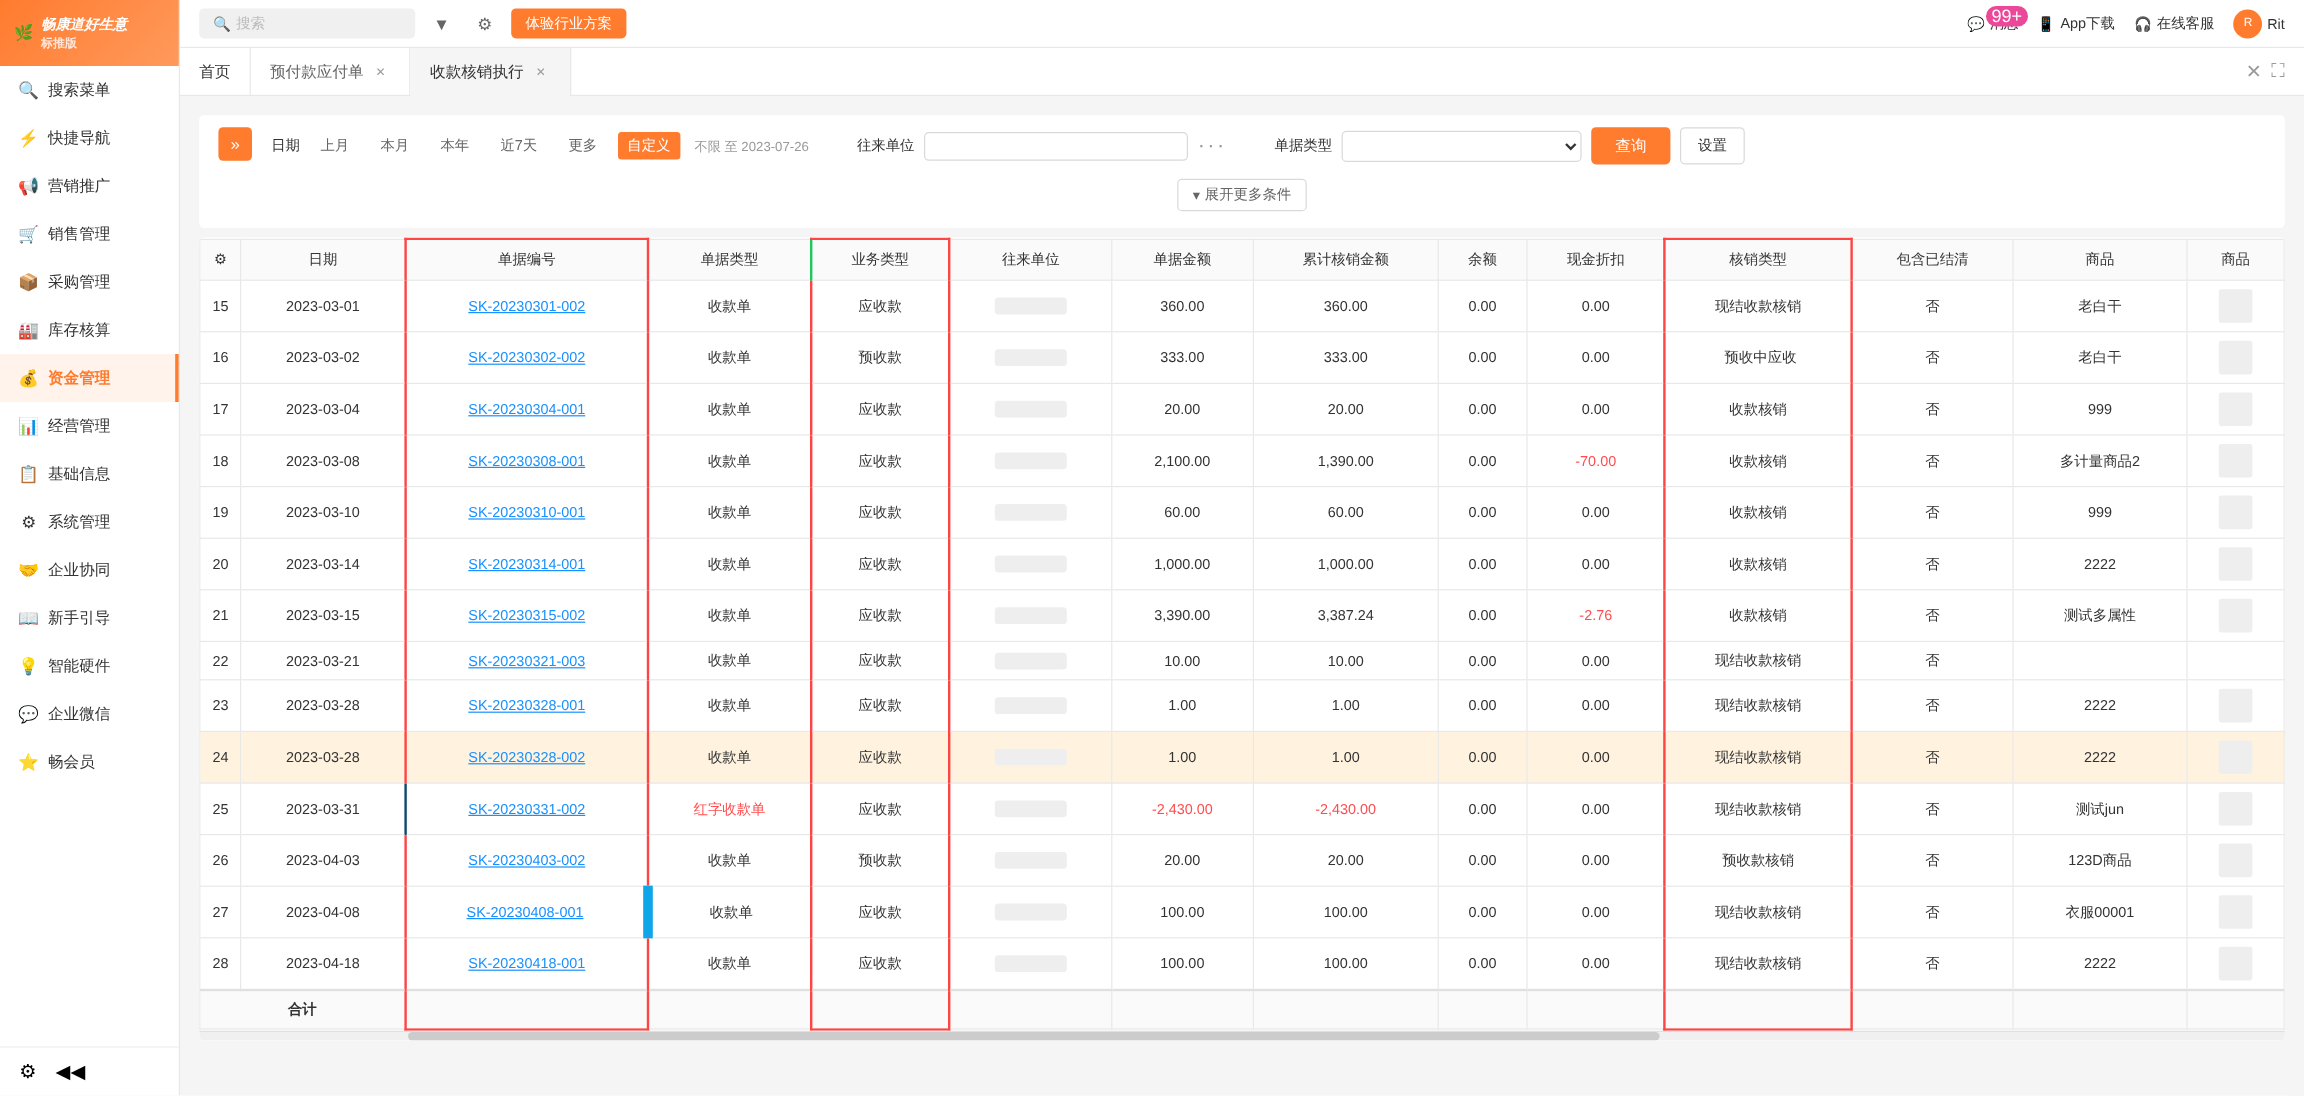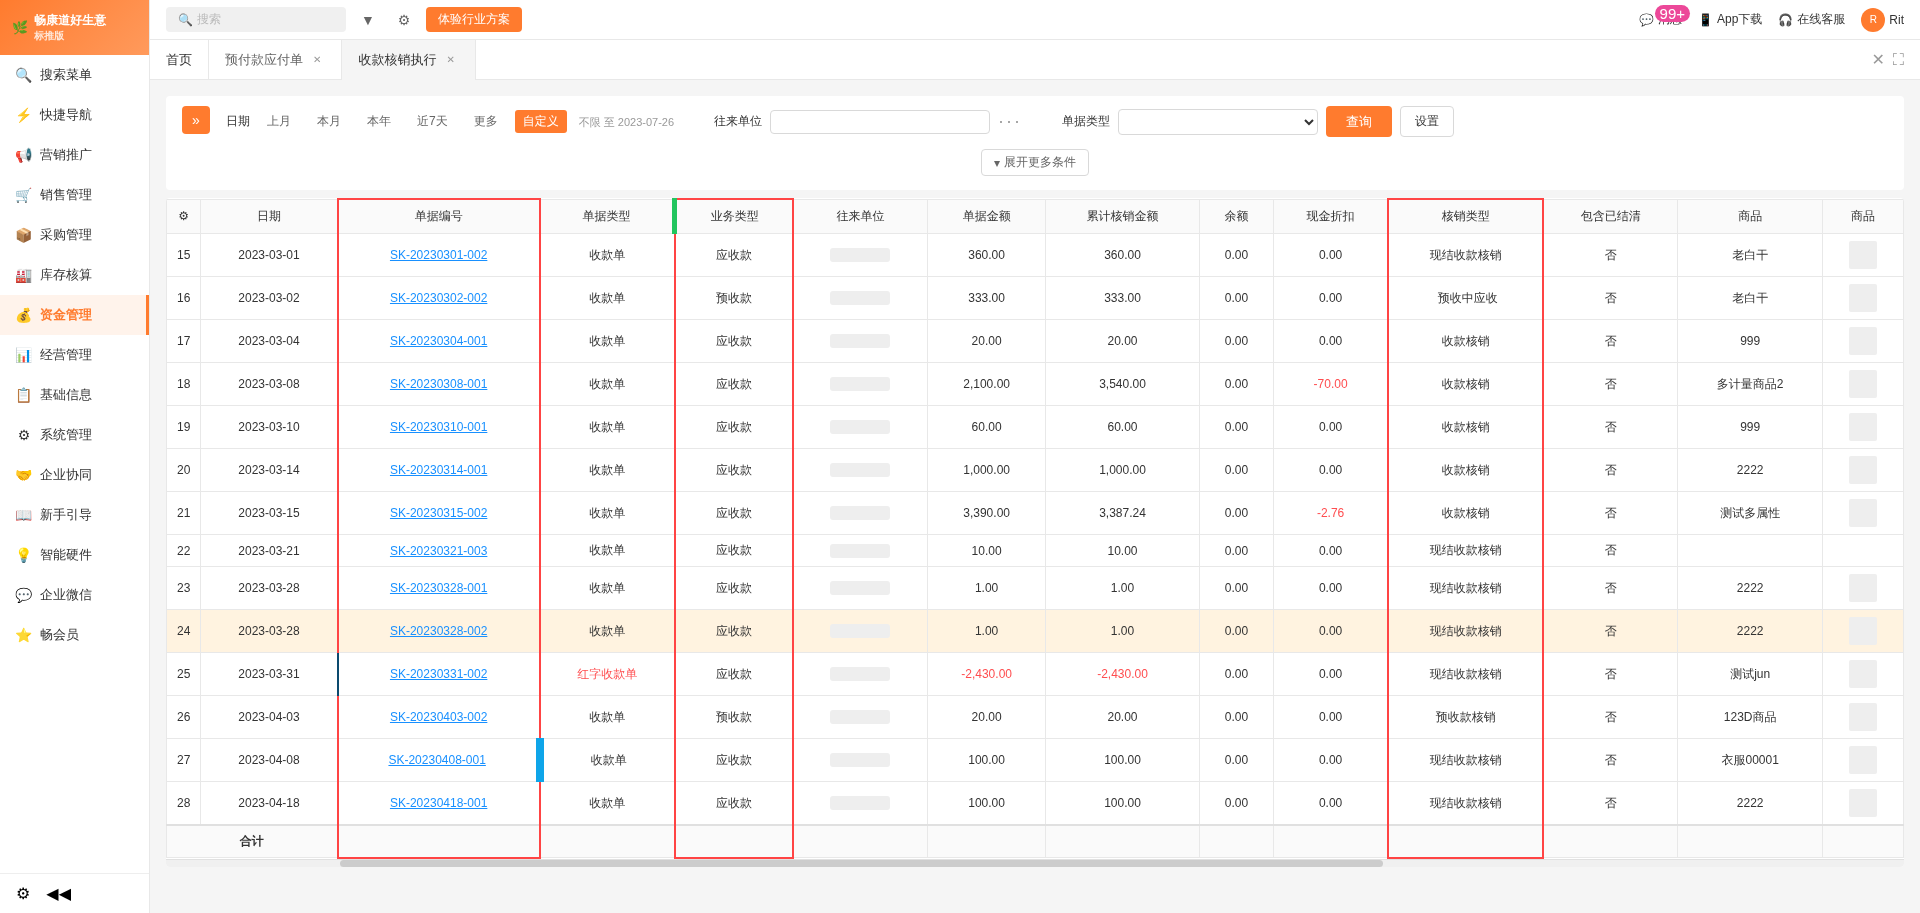--- a/index.html
+++ b/index.html
@@ -68,21 +68,21 @@
     ::-webkit-scrollbar { width: 6px; height: 6px; }
     ::-webkit-scrollbar-thumb { background: #ccc; border-radius: 3px; }
   </style>
 </head>
 <body>
 
 <div class="sidebar">
   <div class="sidebar-logo">
     <span>🌿</span>
     <div>
-      <div style="font-size:12px;">畅康道好生意</div>
+      <div style="font-size:12px;font-style:italic;">畅康道好生意</div>
       <div style="font-size:10px;opacity:0.8;">标推版</div>
     </div>
   </div>
   <div class="sidebar-menu">
     <div class="sidebar-item">
       <span class="icon">🔍</span>
       <span>搜索菜单</span>
     </div>
     <div class="sidebar-item">
       <span class="icon">⚡</span>
@@ -248,21 +248,21 @@
     <div class="table-wrap">
       <table>
         <thead>
           <tr>
             <th style="width:32px;">
               <span>⚙</span>
             </th>
             <th>日期</th>
             <th style="border-left:2px solid #f44;border-top:2px solid #f44;border-right:2px solid #f44;">单据编号</th>
             <th>单据类型</th>
-            <th style="border-left:5px solid #22c55e;border-top:2px solid #f44;border-right:2px solid #f44;margin-top:32px;">业务类型</th>
+            <th style="border-left:2px solid #22c55e;border-top:2px solid #f44;border-right:2px solid #f44;margin-top:32px;">业务类型</th>
             <th>往来单位</th>
             <th>单据金额</th>
             <th>累计核销金额</th>
             <th>余额</th>
             <th>现金折扣</th>
             <th style="border-left:2px solid #f44;border-top:2px solid #f44;border-right:2px solid #f44;">核销类型</th>
             <th>包含已结清</th>
             <th>商品</th>
             <th>商品</th>
           </tr>
@@ -331,21 +331,21 @@
             <tr>
     <td>18</td>
     <td>2023-03-08</td>
     <td style="border-left:2px solid #f44;border-right:2px solid #f44;">
       <span class="link">SK-20230308-001</span>
     </td>
     <td><span style="">收款单</span></td>
     <td style="border-left:2px solid #f44;border-right:2px solid #f44;">应收款</td>
     <td><span class="blurred">&nbsp;&nbsp;&nbsp;&nbsp;&nbsp;&nbsp;&nbsp;&nbsp;&nbsp;&nbsp;</span></td>
     <td class="">2,100.00</td>
-    <td class="">3,540.00</td>
+    <td class="">1,390.00</td>
     <td>0.00</td>
     <td class="text-red">-70.00</td>
     <td style="border-left:2px solid #f44;border-right:2px solid #f44;">收款核销</td>
     <td>否</td>
     <td>多计量商品2</td>
     <td>
       <span style="display:inline-block;width:28px;height:28px;background:#eee;border-radius:2px;vertical-align:middle;"></span>
     </td>
   </tr>
             <tr>

